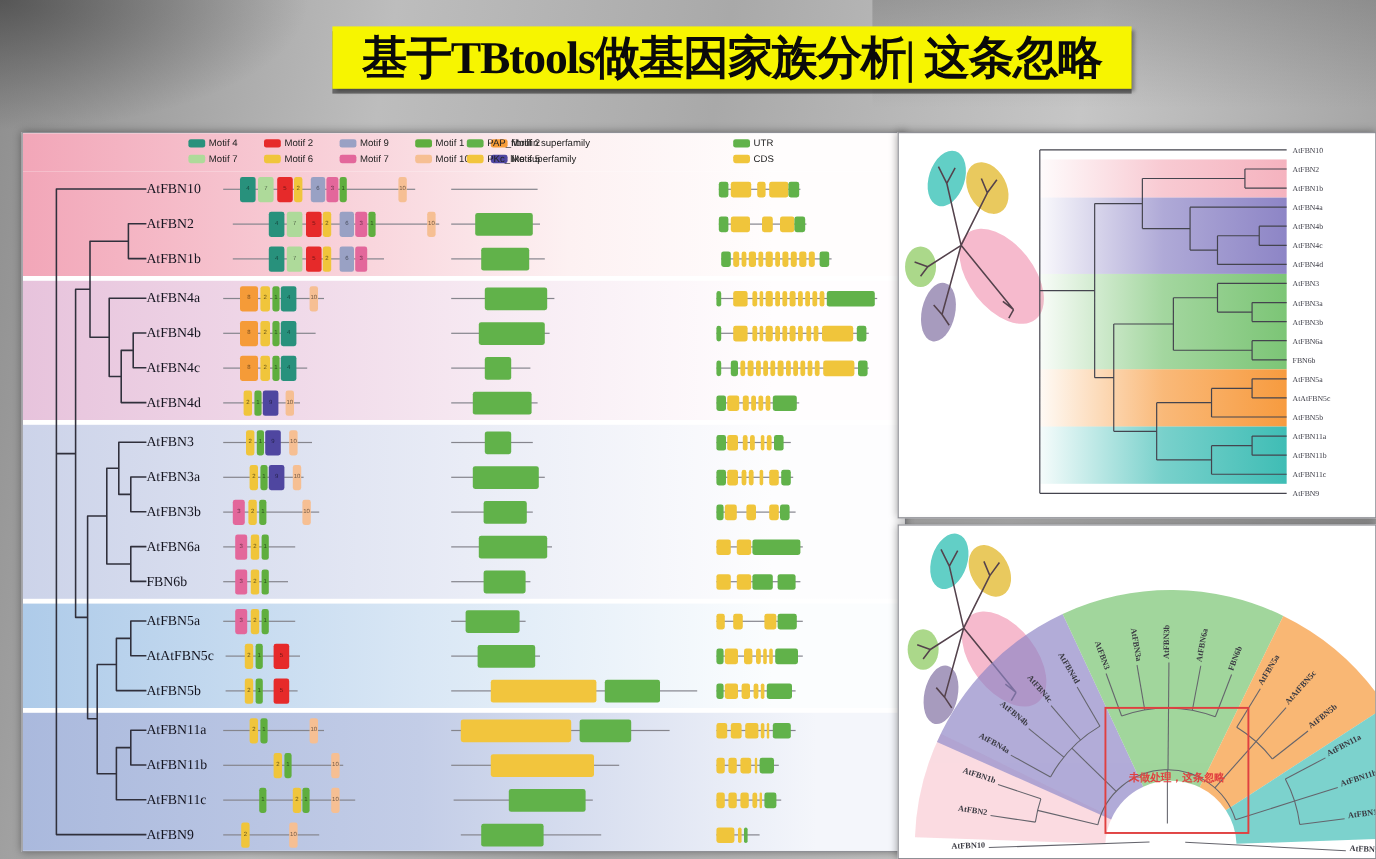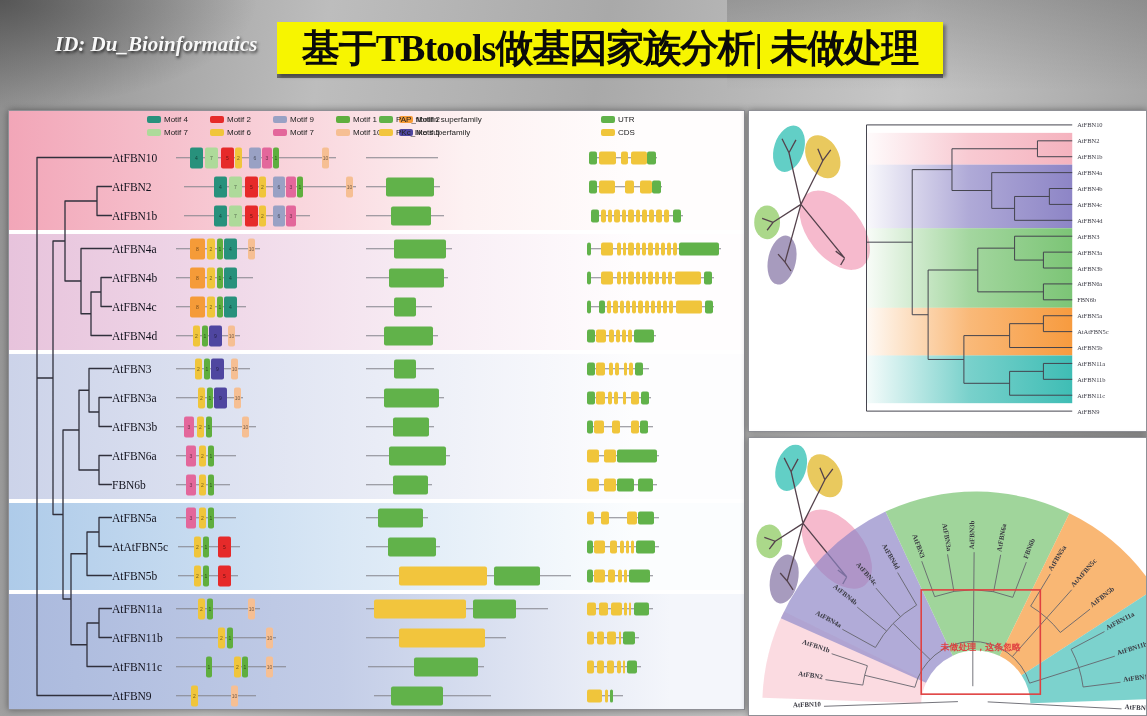--- a/index.html
+++ b/index.html
@@ -15,21 +15,21 @@
     font-style:italic;font-weight:bold;font-size:21px;color:#f8f8f8;
     text-shadow:1px 2px 3px rgba(20,20,20,.8);}
   #title-bar{position:absolute;left:277px;top:22px;width:666px;height:52px;
     background:var(--title_bg);display:flex;align-items:center;justify-content:center;
     box-shadow:0 4px 0 rgba(25,25,25,.5),3px 3px 3px rgba(0,0,0,.35);}
   #title-text{font-family:"Liberation Serif",serif;font-weight:bold;font-size:38px;
     color:var(--title_fg);letter-spacing:-1px;white-space:nowrap;}
 
   .panel{position:absolute;background:#fff;border:1px solid #8f9096;
     box-shadow:0 0 7px rgba(0,0,0,.4);box-sizing:border-box;}
-  #main-panel{left:8px;top:110px;width:737px;height:600px;overflow:hidden;}
+  #main-panel{left:18px;top:110px;width:737px;height:600px;overflow:hidden;}
   #rt-panel{left:748px;top:110px;width:399px;height:322px;}
   #rb-panel{left:748px;top:437px;width:399px;height:279px;}
 
   
   .bg1{background:linear-gradient(90deg,var(--band1),#fdf1f2 62%,#fffdfd 85%);}
   .bg2{background:linear-gradient(90deg,var(--band2),#f7ebf3 55%,#fffdfe 85%);}
   .bg3{background:linear-gradient(90deg,var(--band3),#e9ecf6 50%,#fdfdfe 85%);}
   .bg4{background:linear-gradient(90deg,var(--band4),#d9e7f5 45%,#fbfdfe 85%);}
   .bg5{background:linear-gradient(90deg,var(--band5),#c3cde7 45%,#f4f6fb 90%);}
 
@@ -60,23 +60,22 @@
   #rt-svg,#rb-svg{position:absolute;left:0;top:0;width:100%;height:100%;}
   svg text{font-family:"Liberation Serif",serif;}
 </style>
 </head>
 <body>
 
 <div id="page">
   <div id="corner-shade"></div>
   <div id="top-shade"></div>
 
-  <div id="id-text">ID: Du_Bioinformatics</div>
   <div id="title-bar">
-    <span id="title-text">基于TBtools做基因家族分析| 未做处理</span>
+    <span id="title-text">基于TBtools做基因家族分析| 这条忽略</span>
   </div>
 
   <svg width="0" height="0" style="position:absolute" aria-hidden="true">
     <g id="minitree">
       <ellipse cx="40" cy="30" rx="15" ry="24" transform="rotate(18 40 30)" style="fill: rgb(98, 207, 198);"></ellipse>
       <ellipse cx="74" cy="38" rx="16" ry="23" transform="rotate(-28 74 38)" style="fill: rgb(233, 201, 94);"></ellipse>
       <ellipse cx="86" cy="112" rx="27" ry="46" transform="rotate(-38 86 112)" style="fill: rgb(246, 186, 205);"></ellipse>
       <ellipse cx="18" cy="104" rx="13" ry="17" style="fill: rgb(171, 216, 138);"></ellipse>
       <ellipse cx="33" cy="142" rx="14" ry="25" transform="rotate(12 33 142)" style="fill: rgb(167, 155, 190);"></ellipse>
       <path d="M52,86 L40,34 M40,34 L33,20 M40,34 L47,21 M52,86 L74,42 M74,42 L69,30 M74,42 L82,31

